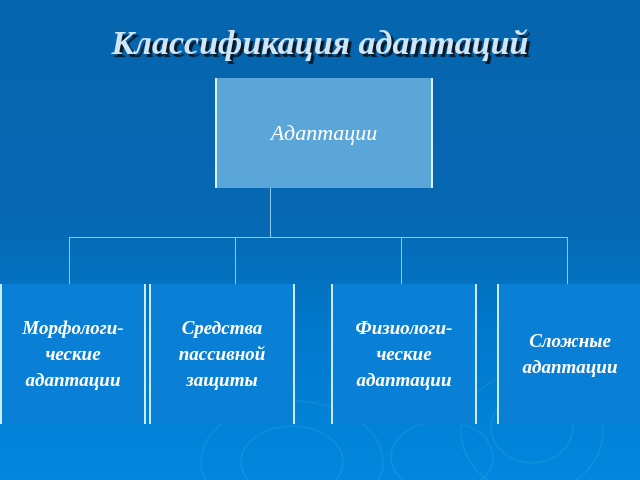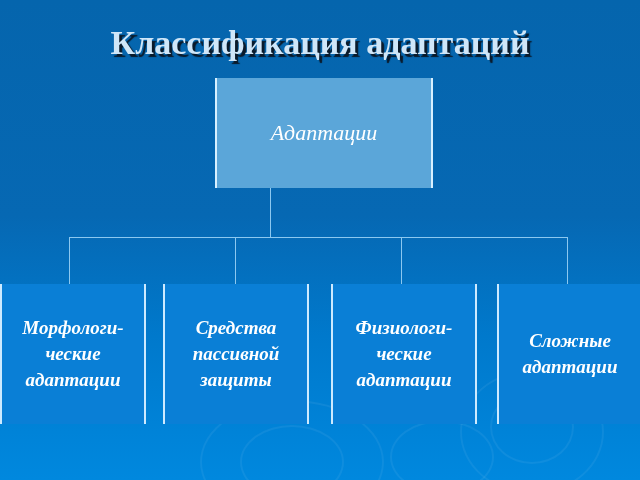--- a/index.html
+++ b/index.html
@@ -4,21 +4,21 @@
 <style>
   html, body { margin:0; padding:0; }
   body {
     width:640px; height:480px; overflow:hidden; position:relative;
     background: linear-gradient(180deg, #0565ad 0%, #0668b3 45%, #0079cc 70%, #0088de 100%);
     font-family: "DejaVu Serif", "Liberation Serif", serif;
   }
   .ripple { position:absolute; border-radius:50%; border:2px solid rgba(255,255,255,0.06); }
   .title {
     position:absolute; left:0; top:24px; width:640px; text-align:center;
-    font-size:34px; font-weight:bold; color:#cfe6f8;
+    font-size:34px; font-style:italic; font-weight:bold; color:#cfe6f8;
     text-shadow: 3px 3px 1px #0a1a2a;
     font-family: "Liberation Serif", "DejaVu Serif", serif;
   }
   .root {
     position:absolute; left:215px; top:78px; width:214px; height:110px;
     background:#5ba6d9; border-left:2px solid #d8f0ff; border-right:2px solid #d8f0ff;
     display:flex; align-items:center; justify-content:center;
     color:#ffffff; font-style:italic; font-size:22px;
     font-family: "Liberation Serif", "DejaVu Serif", serif;
   }
@@ -55,21 +55,21 @@
 <div class="line" style="left:69px;top:237px;width:1px;height:47px;"></div>
 <div class="line" style="left:235px;top:237px;width:1px;height:47px;"></div>
 <div class="line" style="left:401px;top:237px;width:1px;height:47px;"></div>
 <div class="line" style="left:567px;top:237px;width:1px;height:47px;"></div>
 
 <div class="child" style="left:0px;">
   <span>Морфологи-
 ческие
 адаптации</span>
 </div>
-<div class="child" style="left:163px;">
+<div class="child" style="left:149px;">
   <span>Средства
 пассивной
 защиты</span>
 </div>
 <div class="child" style="left:331px;font-style:italic;">
   <span>Физиологи-
 ческие
 адаптации</span>
 </div>
 <div class="child" style="left:497px;">

